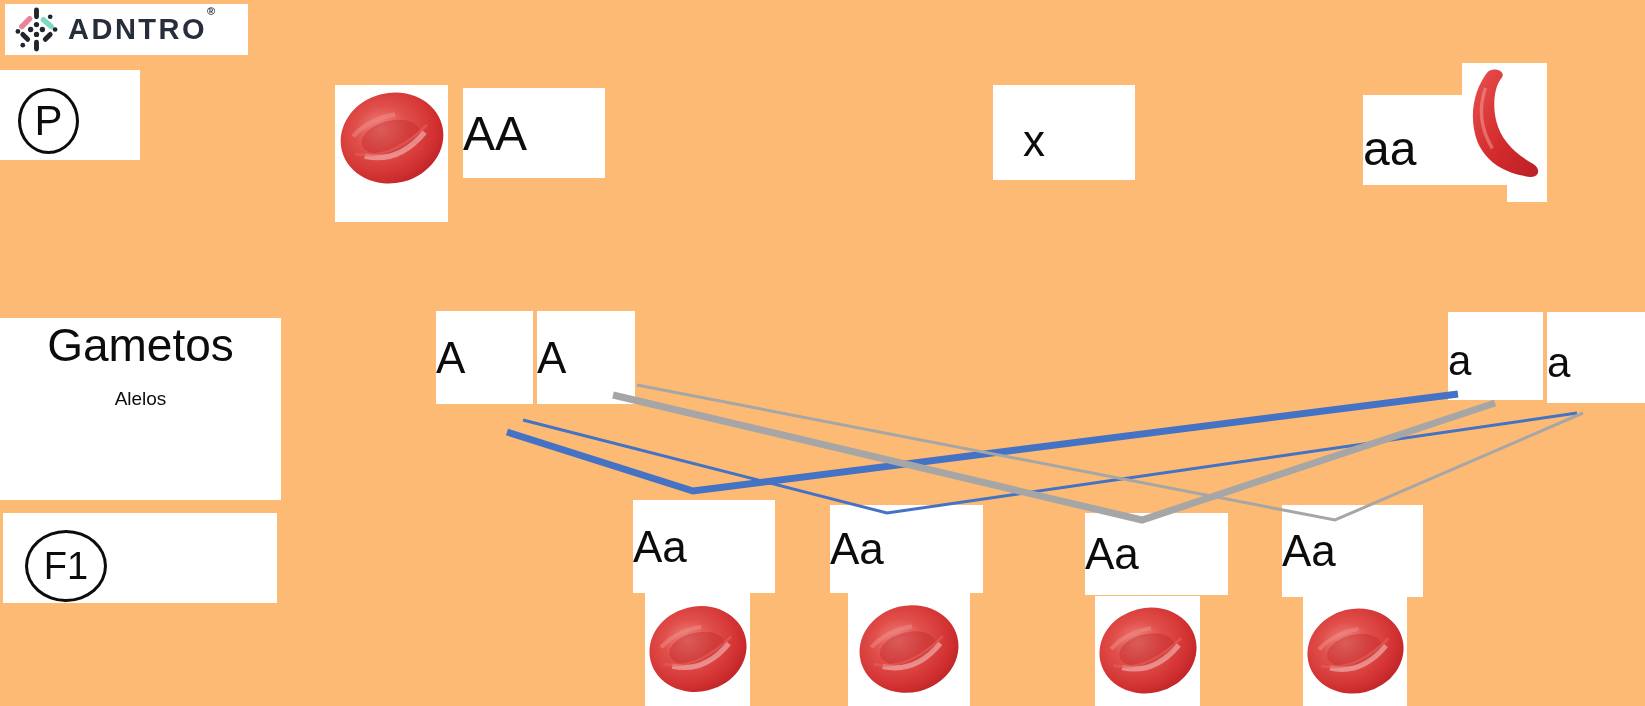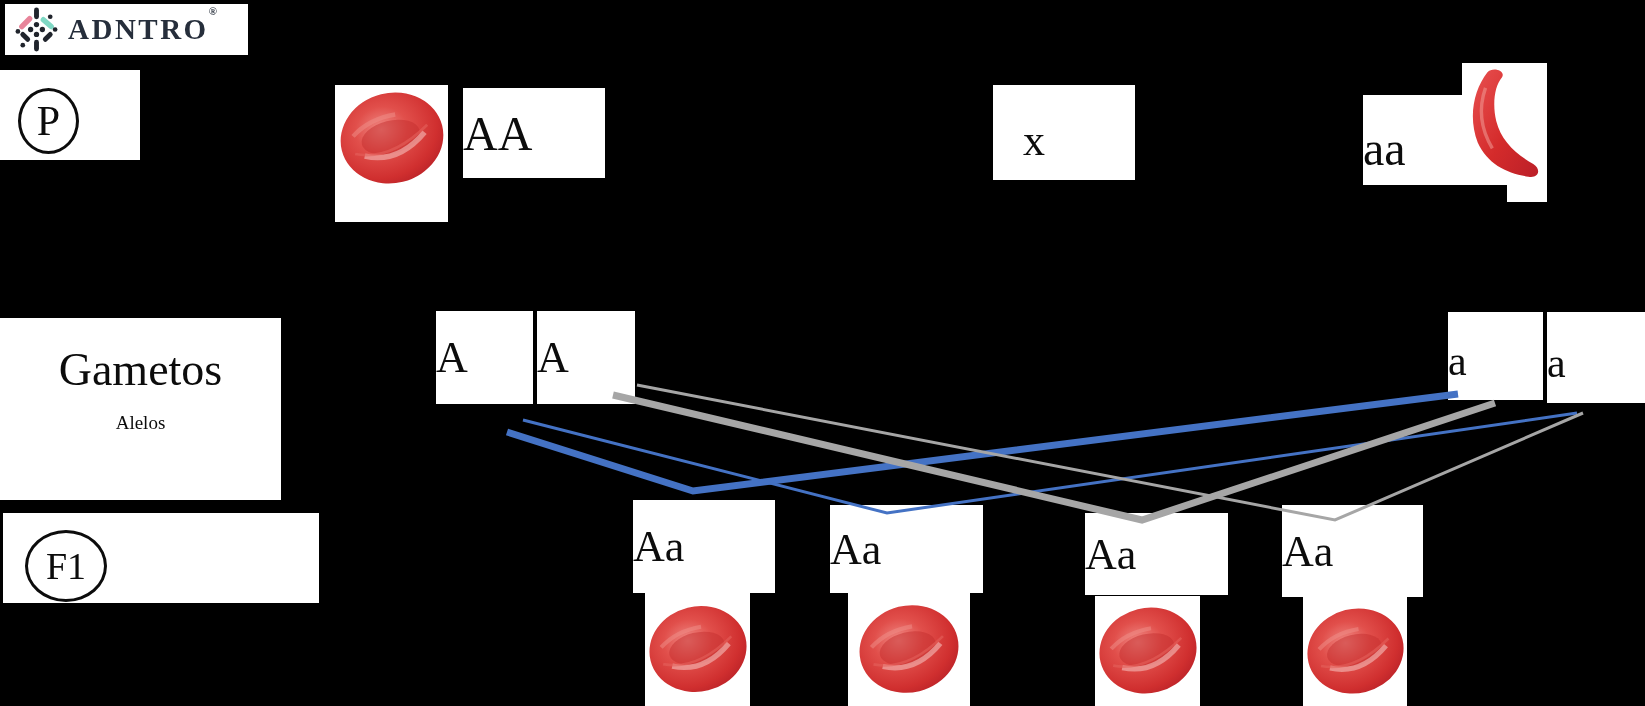--- a/index.html
+++ b/index.html
@@ -1,44 +1,44 @@
 <!DOCTYPE html>
 <html><head>
 <meta charset="utf-8">
 <style>
   html,body{margin:0;padding:0;background:#333;}
   #canvas{
     position:relative;
     width:1645px;height:706px;
-    background:#000000;
+    background:#fdba74;
     overflow:hidden;
-    font-family:Liberation Serif, serif;
+    font-family:Liberation Sans, sans-serif;
     color:#0c0c0c;
   }
   .box{position:absolute;background:#ffffff;}
   .flexc{display:flex;align-items:center;justify-content:flex-start;}
   
   .logo-box{left:5px;top:4px;width:243px;height:51px;display:flex;align-items:center;gap:8px;padding-left:8px;box-sizing:border-box;}
   .logo-text{font-size:29px;font-weight:700;color:#262e3b;letter-spacing:2.5px;line-height:1;}
   .logo-reg{font-size:11px;font-weight:700;color:#262e3b;vertical-align:top;position:relative;top:-9px;letter-spacing:0;}
   
   .p-box{left:0;top:70px;width:140px;height:90px;}
   .gen-circle{position:absolute;border:3px solid #0c0c0c;border-radius:50%;display:flex;align-items:center;justify-content:center;background:#fff;}
   .p-circle{left:18px;top:18px;width:55px;height:60px;font-size:42px;}
-  .f1-box{left:3px;top:513px;width:316px;height:90px;}
+  .f1-box{left:3px;top:513px;width:274px;height:90px;}
   .f1-circle{left:22px;top:17px;width:76px;height:66px;font-size:38px;}
   
   .pcell-box{left:335px;top:85px;width:113px;height:137px;}
   .aa-cap-box{left:463px;top:88px;width:142px;height:90px;font-size:48px;}
   .x-box{left:993px;top:85px;width:142px;height:95px;display:flex;align-items:flex-end;justify-content:flex-start;padding:0 0 14px 30px;box-sizing:border-box;font-size:44px;}
   .aa-low-box{left:1363px;top:95px;width:144px;height:90px;font-size:48px;padding:16px 26px 0 0;box-sizing:border-box;}
   .sickle-box{left:1462px;top:63px;width:85px;height:120px;}
   .sickle-step{left:1507px;top:183px;width:40px;height:19px;}
   
-  .gametos-box{left:0;top:318px;width:281px;height:182px;display:flex;flex-direction:column;align-items:center;justify-content:center;gap:16px;padding-bottom:42px;box-sizing:border-box;}
+  .gametos-box{left:0;top:318px;width:281px;height:182px;display:flex;flex-direction:column;align-items:center;justify-content:flex-start;gap:16px;padding-bottom:42px;box-sizing:border-box;}
   .gametos-title{font-size:46px;}
   .gametos-sub{font-size:19px;}
   .gA1{left:436px;top:311px;width:97px;height:93px;font-size:44px;}
   .gA2{left:537px;top:311px;width:98px;height:93px;font-size:44px;}
   .ga1{left:1448px;top:312px;width:95px;height:88px;font-size:42px;padding-top:10px;box-sizing:border-box;}
   .ga2{left:1547px;top:312px;width:98px;height:91px;font-size:42px;padding-top:10px;box-sizing:border-box;}
   
   .off{font-size:44px;}
   .o1{left:633px;top:500px;width:142px;height:93px;}
   .o2{left:830px;top:505px;width:153px;height:88px;}

